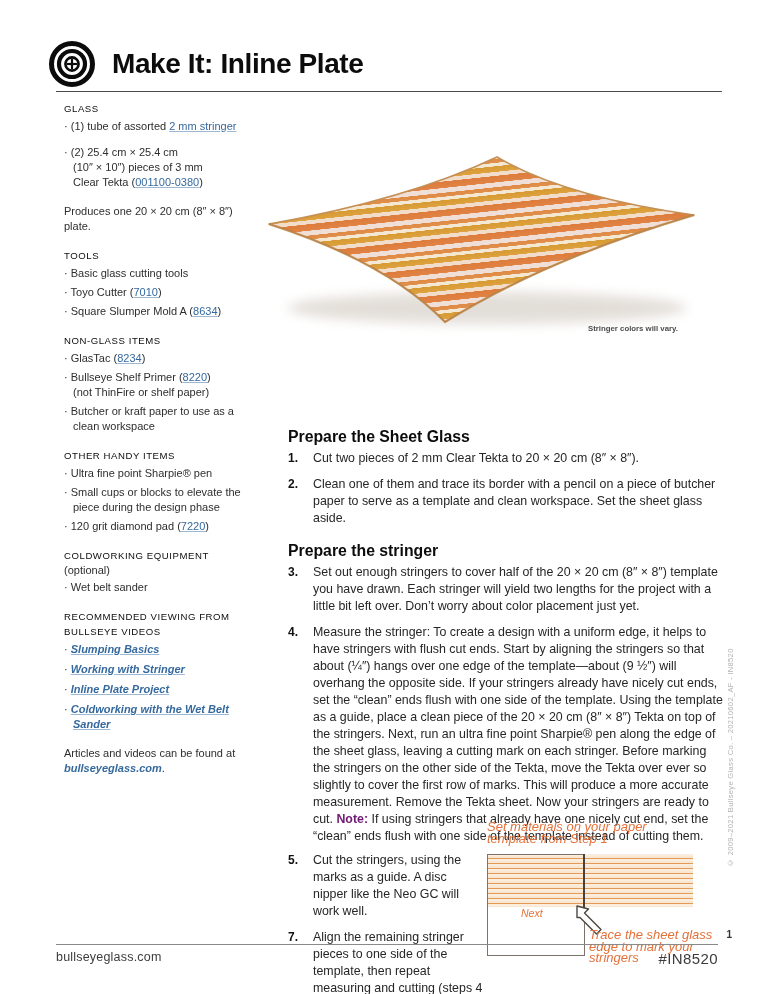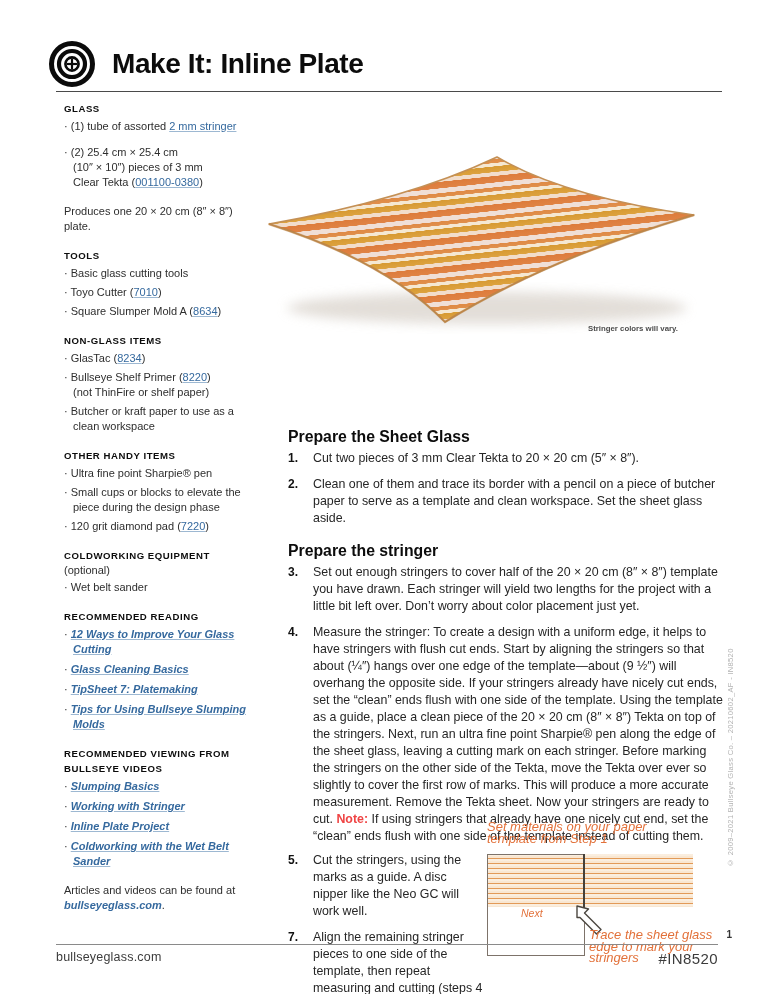--- a/index.html
+++ b/index.html
@@ -10,21 +10,21 @@
   }
 
   
   .header{position:absolute;left:48px;top:40px;right:46px;display:flex;align-items:center;gap:16px;}
   .logo{width:48px;height:48px;flex:0 0 auto;}
   .page-title{font-size:28px;font-weight:800;color:#0c0c0c;letter-spacing:-0.4px;margin:0;text-align:right;}
   .header-rule{position:absolute;left:56px;right:46px;top:91px;border-top:1.6px solid #4a4a4a;}
 
   
   .sidebar{position:absolute;left:64px;top:101px;width:192px;font-size:11px;line-height:15px;color:#2e2e2e;}
-  .sb-heading{font-size:9.6px;font-weight:700;letter-spacing:0.55px;color:#0c0c0c;margin:0 0 3px 0;}
+  .sb-heading{font-size:9.6px;font-weight:400;letter-spacing:0.55px;color:#0c0c0c;margin:0 0 3px 0;}
   .sb-sub{margin:0 0 2px 0;}
   .sb-section{margin-bottom:14px;}
   .sb-item{margin:0 0 4px 0;padding-left:9px;text-indent:-9px;}
   .sb-item::before{content:"· ";}
   .sb-para{margin:0 0 14px 0;}
   a.link{color:#35699e;text-decoration:underline;text-decoration-color:#9db8d2;cursor:pointer;}
   a.link-plain{color:#35699e;text-decoration:none;cursor:pointer;}
   .sb-link-item{margin:0 0 5px 0;padding-left:9px;text-indent:-9px;}
   .sb-link-item::before{content:"· ";color:#2e2e2e;}
   a.read-link{color:#35699e;font-style:italic;font-weight:700;text-decoration:underline;text-decoration-color:#9db8d2;cursor:pointer;}
@@ -33,21 +33,21 @@
 
   
   .figure{position:absolute;left:252px;top:112px;width:486px;height:240px;}
   .fig-caption{position:absolute;left:336px;top:212px;font-size:7.8px;font-weight:700;color:#4c4c4c;}
 
   
   .main{position:absolute;left:288px;top:380px;width:437px;font-size:12.4px;line-height:17px;color:#262626;margin-top:48px;}
   .main h2{font-size:15.8px;font-weight:800;color:#0c0c0c;margin:0 0 5px 0;}
   .step{position:relative;padding-left:25px;margin:0 0 9px 0;}
   .step-num{position:absolute;left:0;top:0;font-weight:800;font-size:12px;color:#111;}
-  .note-label{font-weight:800;color:#ef4444;}
+  .note-label{font-weight:800;color:#701a75;}
   .section-gap{height:6px;}
 
   
   .bottom-row{position:relative;margin-top:1px;}
   .bottom-left{width:196px;}
 
   
   .diagram{position:absolute;left:195px;top:-31px;width:246px;height:168px;}
   .dg-note{position:absolute;font-size:13px;line-height:11.5px;font-style:italic;color:#e2713a;}
   .dg-note-top{left:4px;top:0;width:170px;}
@@ -127,27 +127,20 @@
     <p class="sb-item">Small cups or blocks to elevate the piece during the design phase</p>
     <p class="sb-item"><span>120 grit diamond pad (</span><a class="link">7220</a><span>)</span></p>
   </div>
 
   <div class="sb-section">
     <p class="sb-heading" style="margin-bottom:0;">COLDWORKING EQUIPMENT</p>
     <p class="sb-sub">(optional)</p>
     <p class="sb-item">Wet belt sander</p>
   </div>
 
-  <div class="sb-section">
-    <p class="sb-heading">RECOMMENDED READING</p>
-    <p class="sb-link-item"><a class="read-link">12 Ways to Improve Your Glass Cutting</a></p>
-    <p class="sb-link-item"><a class="read-link">Glass Cleaning Basics</a></p>
-    <p class="sb-link-item"><a class="read-link">TipSheet 7: Platemaking</a></p>
-    <p class="sb-link-item"><a class="read-link">Tips for Using Bullseye Slumping Molds</a></p>
-  </div>
 
   <div class="sb-section">
     <p class="sb-heading">RECOMMENDED VIEWING FROM BULLSEYE VIDEOS</p>
     <p class="sb-link-item"><a class="read-link">Slumping Basics</a></p>
     <p class="sb-link-item"><a class="read-link">Working with Stringer</a></p>
     <p class="sb-link-item"><a class="read-link">Inline Plate Project</a></p>
     <p class="sb-link-item"><a class="read-link">Coldworking with the Wet Belt Sander</a></p>
   </div>
 
   <p class="articles"><span>Articles and videos can be found at </span><a class="link-plain">bullseyeglass.com</a><span>.</span></p>
@@ -182,21 +175,21 @@
   </svg>
   <div class="fig-caption">Stringer colors will vary.</div>
 </div>
 
 <div class="main">
 
   <h2>Prepare the Sheet Glass</h2>
 
   <div class="step">
     <span class="step-num">1.</span>
-    <span>Cut two pieces of 3 mm Clear Tekta to 20 × 20 cm (5″ × 8″).</span>
+    <span>Cut two pieces of 2 mm Clear Tekta to 20 × 20 cm (8″ × 8″).</span>
   </div>
   <div class="step">
     <span class="step-num">2.</span>
     <span>Clean one of them and trace its border with a pencil on a piece of butcher paper to serve as a template and clean workspace. Set the sheet glass aside.</span>
   </div>
 
   <div class="section-gap"></div>
   <h2>Prepare the stringer</h2>
 
   <div class="step">

